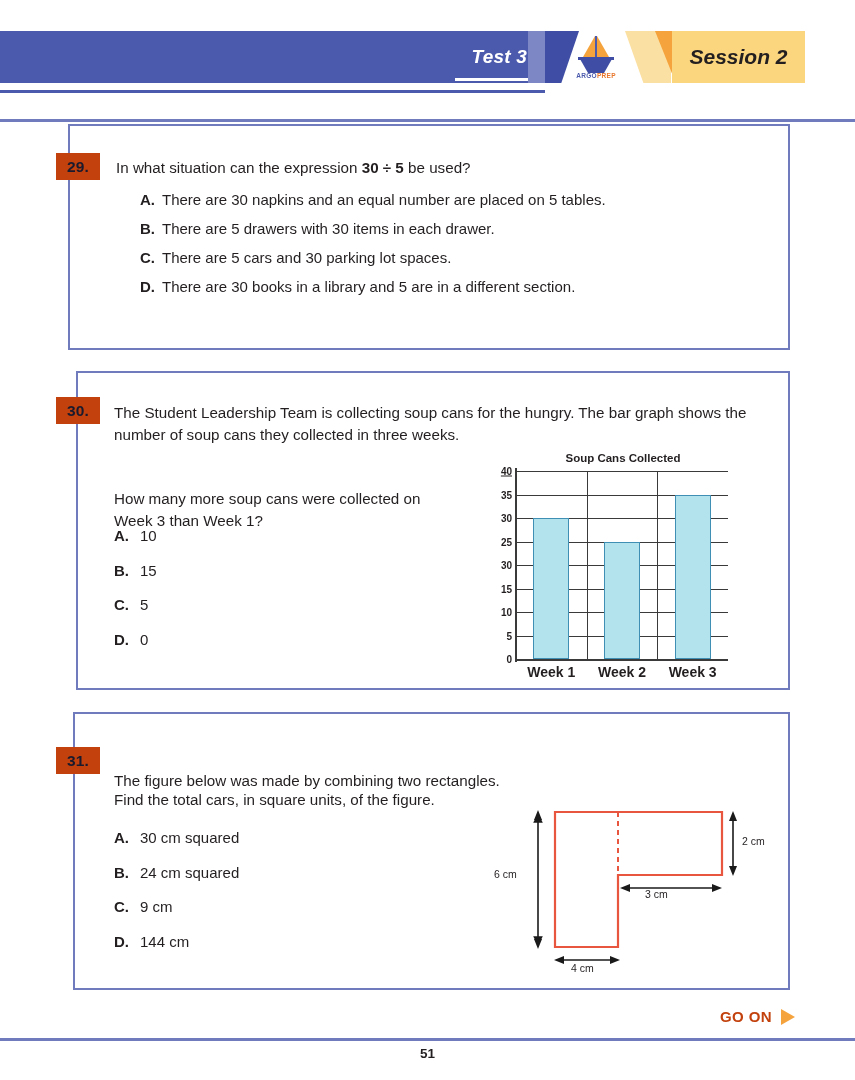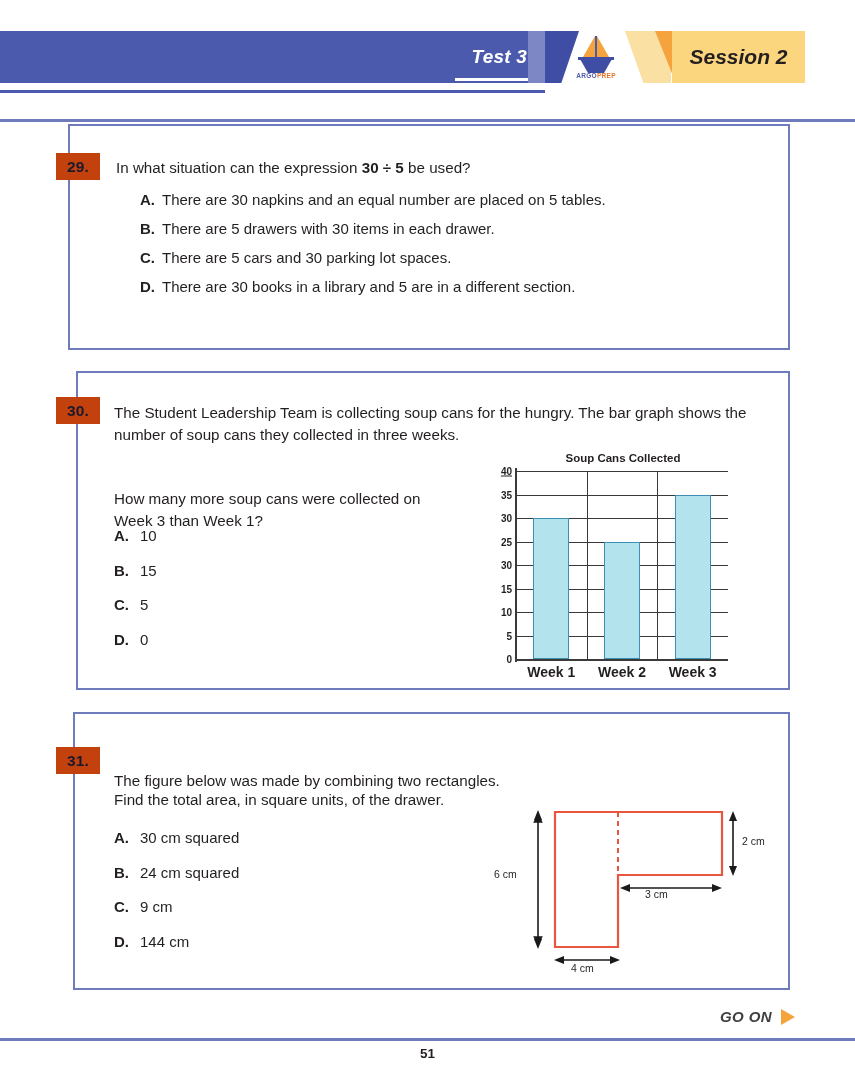--- a/index.html
+++ b/index.html
@@ -149,21 +149,21 @@
   #figure { position: absolute; left: 490px; top: 800px; width: 300px; height: 180px; }
   .fig-dim {
     position: absolute; font-size: 10.5px; color: #231f20; white-space: nowrap;
   }
 
   
   #goon {
     position: absolute; right: 60px; top: 1008px;
     display: flex; align-items: center; gap: 9px;
   }
-  #goon .lbl { font-size: 15px; font-weight: bold; letter-spacing: .4px; color: #404040; font-style: italic; }
+  #goon .lbl { font-size: 15px; font-weight: bold; letter-spacing: .4px; color: #c2410c; }
   .tri-right {
     width: 0; height: 0; border-left: 14px solid #f5a33c;
     border-top: 8px solid transparent; border-bottom: 8px solid transparent;
   }
   #footrule { position: absolute; left: 0; top: 1038px; width: 855px; height: 2.5px; background: #6f7bbd; }
   #pagenum {
     position: absolute; left: 0; top: 1046px; width: 855px;
     text-align: center; font-size: 13.5px; font-weight: bold; color: #231f20;
   }
 </style>
@@ -284,21 +284,21 @@
     </div>
   <div id="chart-xlabels">
       <div class="xlabel" style="left: 516px; width: 70.6667px;">Week 1</div>
       <div class="xlabel" style="left: 586.667px; width: 70.6667px;">Week 2</div>
       <div class="xlabel" style="left: 657.333px; width: 70.6667px;">Week 3</div>
     </div>
 
   <div class="qbox" id="q31"></div>
   <div class="qnum" id="q31num">31.</div>
   <div class="qstem" id="q31stem1">The figure below was made by combining two rectangles.</div>
-  <div class="qstem" id="q31stem2">Find the total area, in square units, of the drawer.</div>
+  <div class="qstem" id="q31stem2">Find the total cars, in square units, of the figure.</div>
   <div class="choices" id="q31choices">
     <div class="choice">
         <span class="ltr">A.</span>
         <span class="txt">30 cm squared</span>
       </div>
     <div class="choice">
         <span class="ltr">B.</span>
         <span class="txt">24 cm squared</span>
       </div>
     <div class="choice">

